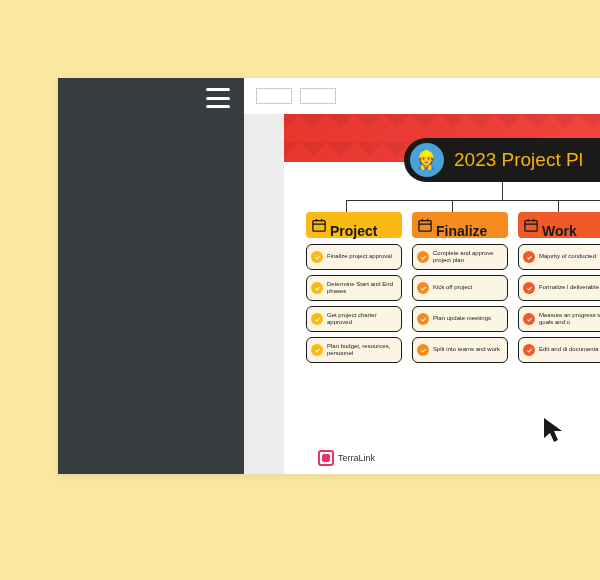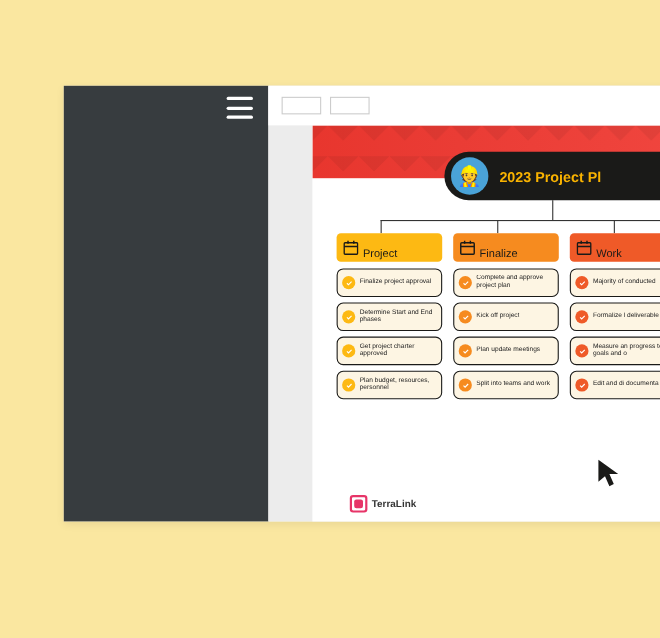--- a/index.html
+++ b/index.html
@@ -106,22 +106,22 @@
     height: 34px;
     border-radius: 50%;
     background: #4aa3d8;
     display: flex;
     align-items: center;
     justify-content: center;
     font-size: 18px;
   }
   .title-pill .title-text {
     color: #f9b300;
-    font-weight: bold;
-    font-size: 13px;
+    font-weight: normal;
+    font-size: 19px;
   }
   .tree-line-v {
     position: absolute;
     left: 218px;
     top: 68px;
     width: 1px;
     height: 18px;
     background: #333;
   }
   .tree-line-h {
@@ -162,22 +162,22 @@
     margin-bottom: 6px;
   }
   .col-header .cal-icon {
     width: 14px;
     height: 14px;
     display: flex;
     align-items: center;
     justify-content: center;
   }
   .col-header .lbl {
-    font-size: 10px;
-    font-weight: normal;
+    font-size: 14px;
+    font-weight: bold;
     color: #1a1a18;
     white-space: nowrap;
     margin-top: 12px;
   }
   .col.c1 .col-header { background: #fdb913; }
   .col.c2 .col-header { background: #f68b1f; text-align: center; }
   .col.c3 .col-header { background: #ef5a28; }
   .task {
     background: #fdf5e3;
     border: 1.5px solid #1a1a18;
@@ -228,21 +228,21 @@
     justify-content: center;
   }
   .brand .logo-inner {
     width: 8px;
     height: 8px;
     background: #e73568;
     border-radius: 2px;
   }
   .brand .btxt {
     font-size: 9px;
-    font-weight: bold;
+    font-weight: normal;
     color: #333;
   }
   .cursor {
     position: absolute;
     left: 542px;
     top: 416px;
     width: 24px;
     height: 30px;
     z-index: 100;
   }

